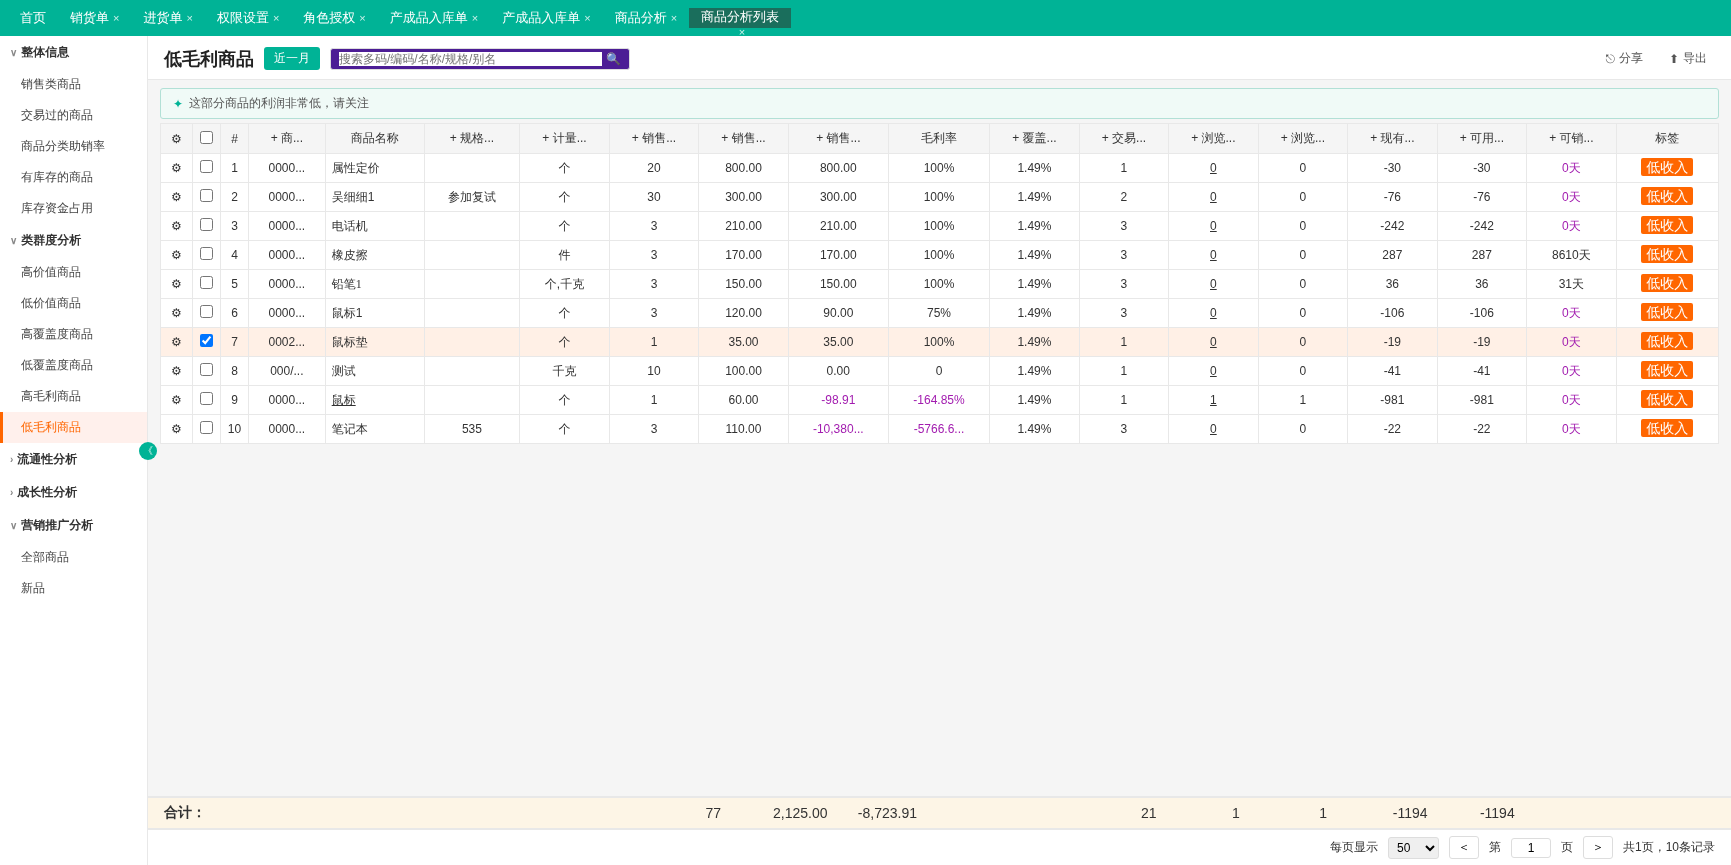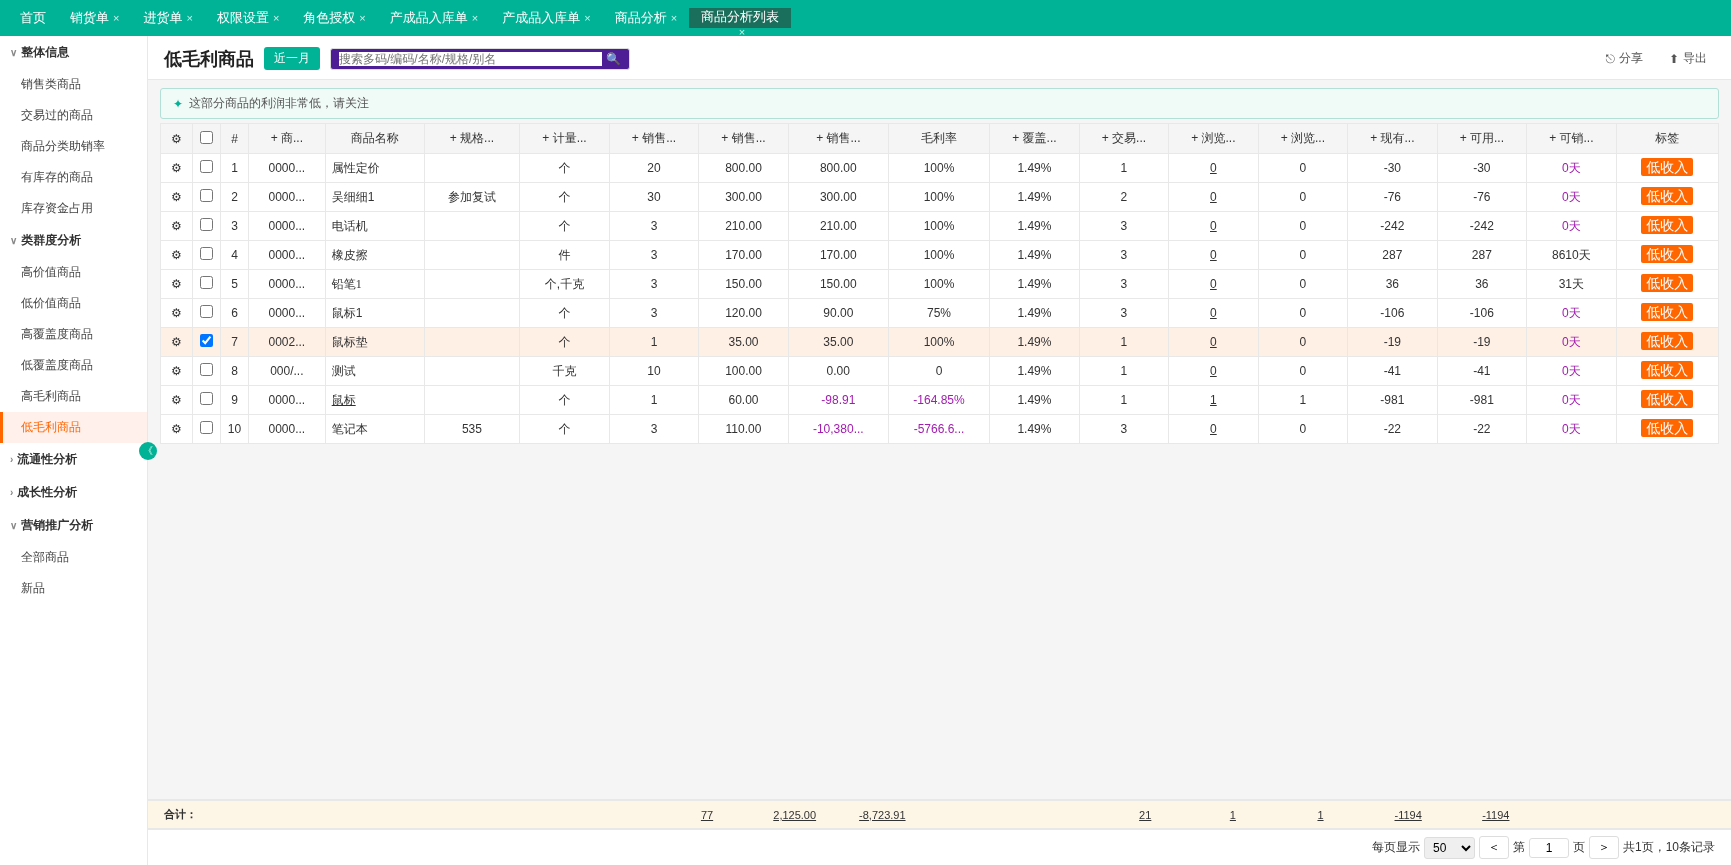--- a/index.html
+++ b/index.html
@@ -212,41 +212,40 @@
     .red-text { color: #a21caf; }
     .link-text { color: #333; text-decoration: underline; cursor: pointer; }
     
     
     .totals-bar {
       background: #fdf5e6;
       border-top: 2px solid #e8e8e8;
       padding: 6px 16px;
       display: flex;
       align-items: center;
-      font-size: 11px;
+      font-size: 14px;
       gap: 8px;
       border-bottom: 1px solid #e8e8e8;
     }
     .total-label { font-weight: bold; color: #333; margin-right: 20px; }
     .total-cell {
       flex: 1;
       text-align: center;
       color: #333;
-      text-decoration: underline;
     }
 
     
     .footer-bar {
       background: #fff;
       border-top: 1px solid #e8e8e8;
       padding: 6px 16px;
       display: flex;
       align-items: center;
       justify-content: flex-end;
-      gap: 4px;
+      gap: 10px;
       font-size: 12px;
     }
     .footer-bar select {
       border: 1px solid #ddd;
       border-radius: 3px;
       padding: 2px 4px;
       font-size: 12px;
     }
     .page-nav-btn {
       background: #fff;

